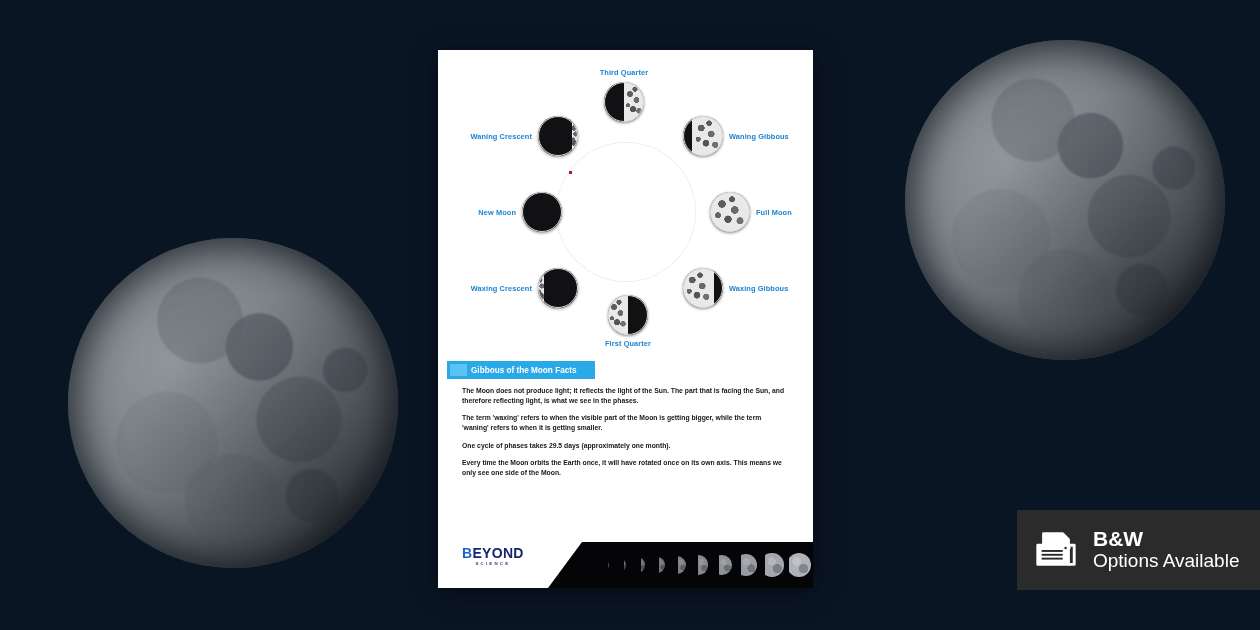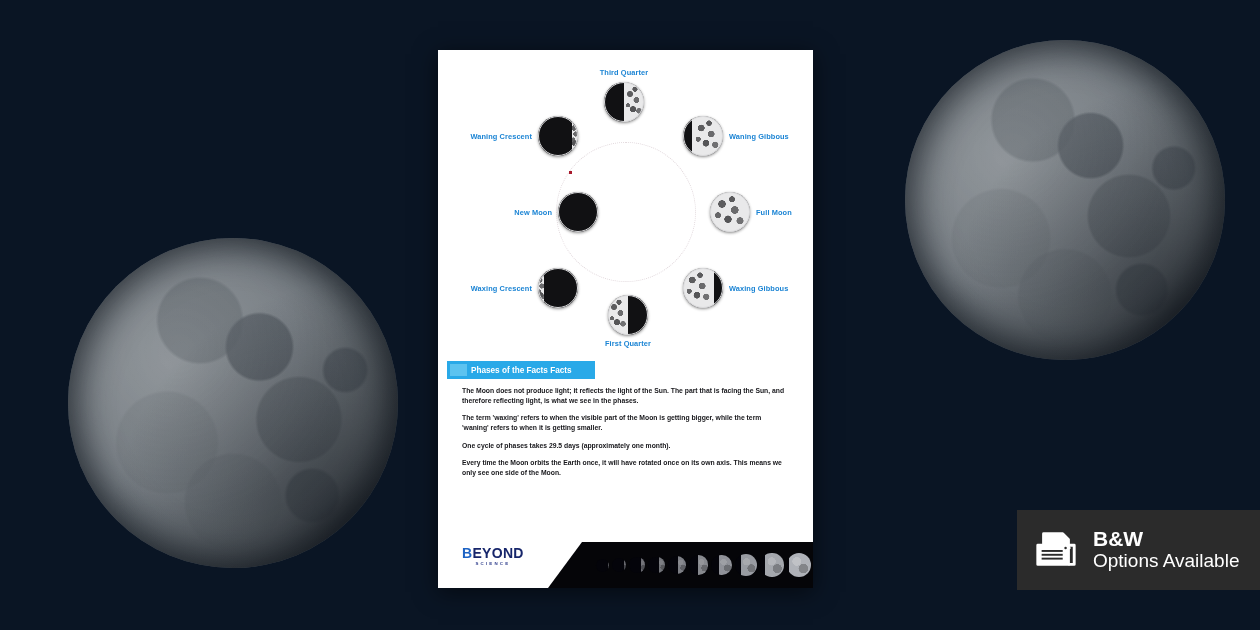--- a/index.html
+++ b/index.html
@@ -274,41 +274,41 @@
       </div>
 
       <div class="phase" style="left:100px; top:218px;">
         <div class="disc">
           <div class="lit lit-left" style="width:16%"></div>
         </div>
         <div class="rim"></div>
         <div class="phase-label lbl-left">Waxing Crescent</div>
       </div>
 
-      <div class="phase" style="left:84px; top:142px;margin-left:36px;">
+      <div class="phase" style="left:84px; top:142px;">
         <div class="disc">
           <div class="lit lit-right" style="width:0%"></div>
         </div>
         <div class="rim"></div>
         <div class="phase-label lbl-left">New Moon</div>
       </div>
 
       <div class="phase" style="left:100px; top:66px;">
         <div class="disc">
           <div class="lit lit-right" style="width:16%"></div>
         </div>
         <div class="rim"></div>
         <div class="phase-label lbl-left">Waning Crescent</div>
       </div>
     </div>
 
 
     <div id="facts-bar">
       <div class="tab-block"></div>
-      <div class="facts-text">Phases of the Facts Facts</div>
+      <div class="facts-text">Gibbous of the Moon Facts</div>
     </div>
 
     <div id="facts-list">
       <p>The Moon does not produce light; it reflects the light of the Sun. The part that is facing the Sun, and therefore reflecting light, is what we see in the phases.</p>
       <p>The term 'waxing' refers to when the visible part of the Moon is getting bigger, while the term 'waning' refers to when it is getting smaller.</p>
       <p>One cycle of phases takes 29.5 days (approximately one month).</p>
       <p>Every time the Moon orbits the Earth once, it will have rotated once on its own axis. This means we only see one side of the Moon.</p>
     </div>
 
     <div id="footer">

